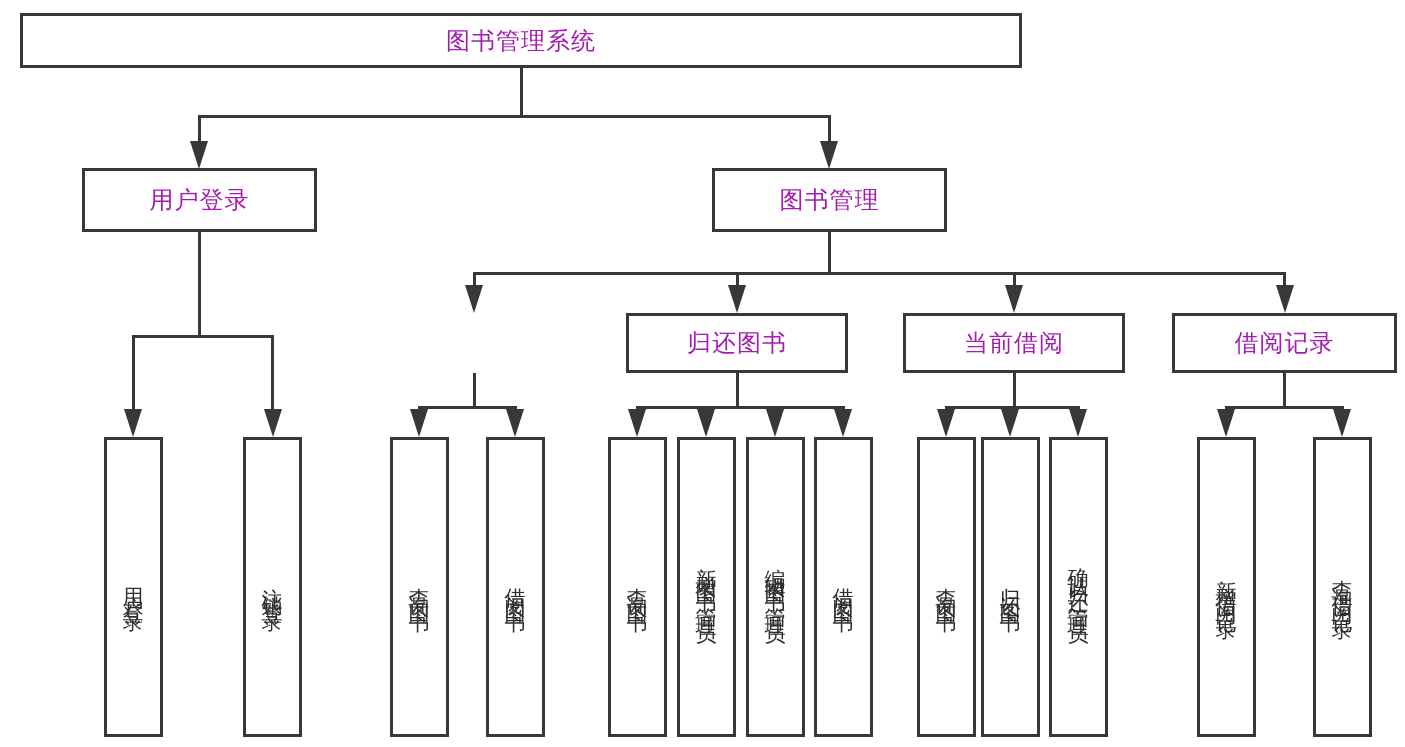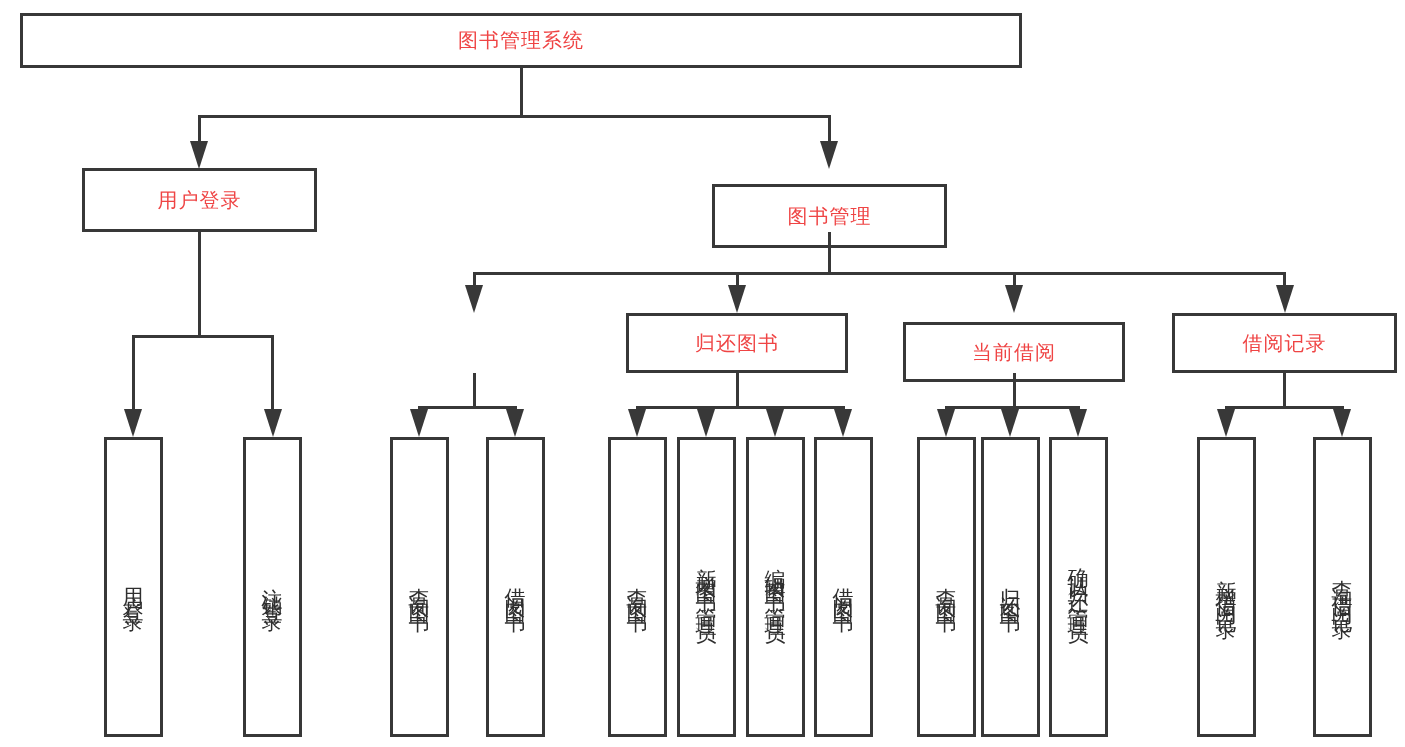--- a/index.html
+++ b/index.html
@@ -10,23 +10,23 @@
     font-family:"Liberation Sans","DejaVu Sans",sans-serif;
     color:#2f2f2f;
     overflow:hidden;
   }
   .box{
     position:absolute;
     box-sizing:border-box;
     background:#ffffff;
     border:3px solid #383838;
     display:flex;align-items:center;justify-content:center;
-    font-size:20px;
+    font-size:24px;
     letter-spacing:1px;
-    color:#ef4444;
+    color:#a21caf;
     white-space:nowrap;
   }
   .vbox{
     position:absolute;
     box-sizing:border-box;
     background:#ffffff;
     border:3px solid #383838;
     display:flex;align-items:center;justify-content:center;
     writing-mode:vertical-rl;
     text-orientation:mixed;
@@ -61,35 +61,35 @@
   <div class="box" style="left:20px;top:13px;width:1002px;height:55px;">图书管理系统</div>
 
   <div class="lv" style="left:520px;top:68px;height:47px;"></div>
   <div class="lh" style="left:198px;top:115px;width:633px;"></div>
   <div class="lv" style="left:198px;top:115px;height:30px;"></div>
   <div class="arrow" style="left:190px;top:141px;"></div>
   <div class="lv" style="left:828px;top:115px;height:30px;"></div>
   <div class="arrow" style="left:820px;top:141px;"></div>
 
   <div class="box" style="left:82px;top:168px;width:235px;height:64px;">用户登录</div>
-  <div class="box" style="left:712px;top:184px;width:235px;height:64px;">图书管理</div>
+  <div class="box" style="left:712px;top:168px;width:235px;height:64px;">图书管理</div>
 
   <div class="lv" style="left:828px;top:232px;height:40px;"></div>
   <div class="lh" style="left:473px;top:272px;width:813px;"></div>
   <div class="lv" style="left:473px;top:272px;height:20px;"></div>
   <div class="arrow" style="left:465px;top:285px;"></div>
   <div class="lv" style="left:736px;top:272px;height:20px;"></div>
   <div class="arrow" style="left:728px;top:285px;"></div>
   <div class="lv" style="left:1013px;top:272px;height:20px;"></div>
   <div class="arrow" style="left:1005px;top:285px;"></div>
   <div class="lv" style="left:1283px;top:272px;height:20px;"></div>
   <div class="arrow" style="left:1276px;top:285px;"></div>
 
   <div class="box" style="left:626px;top:313px;width:222px;height:60px;">归还图书</div>
-  <div class="box" style="left:903px;top:322px;width:222px;height:60px;">当前借阅</div>
+  <div class="box" style="left:903px;top:313px;width:222px;height:60px;">当前借阅</div>
   <div class="box" style="left:1172px;top:313px;width:225px;height:60px;">借阅记录</div>
 
   <div class="lv" style="left:198px;top:232px;height:103px;"></div>
   <div class="lh" style="left:132px;top:335px;width:142px;"></div>
   <div class="lv" style="left:132px;top:335px;height:80px;"></div>
   <div class="arrow" style="left:124px;top:409px;"></div>
   <div class="lv" style="left:271px;top:335px;height:80px;"></div>
   <div class="arrow" style="left:264px;top:409px;"></div>
 
   <div class="lv" style="left:473px;top:373px;height:33px;"></div>

